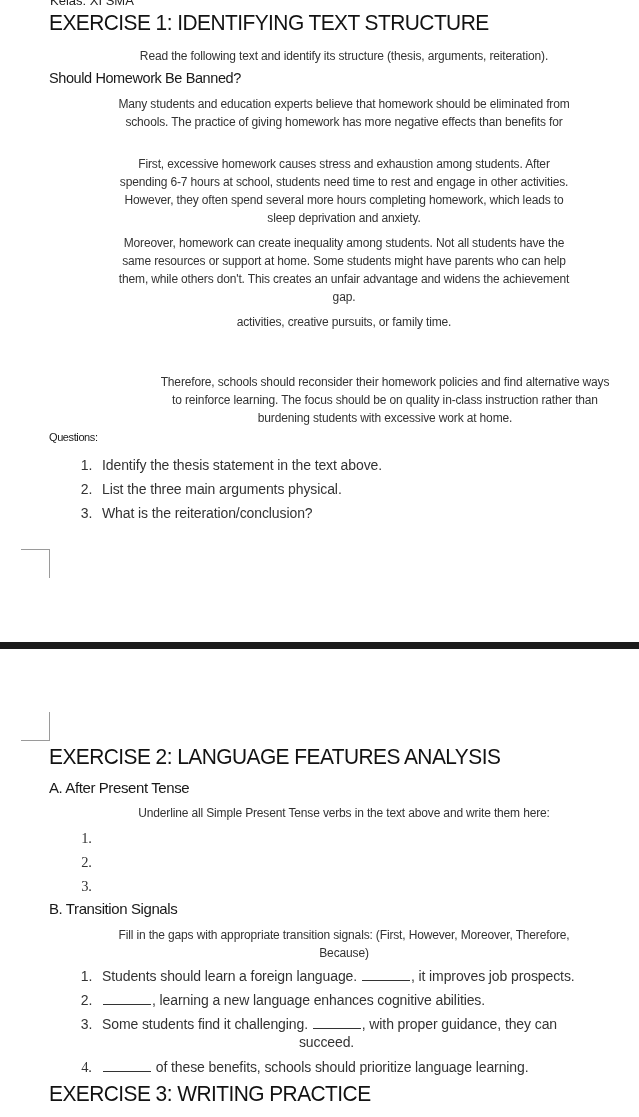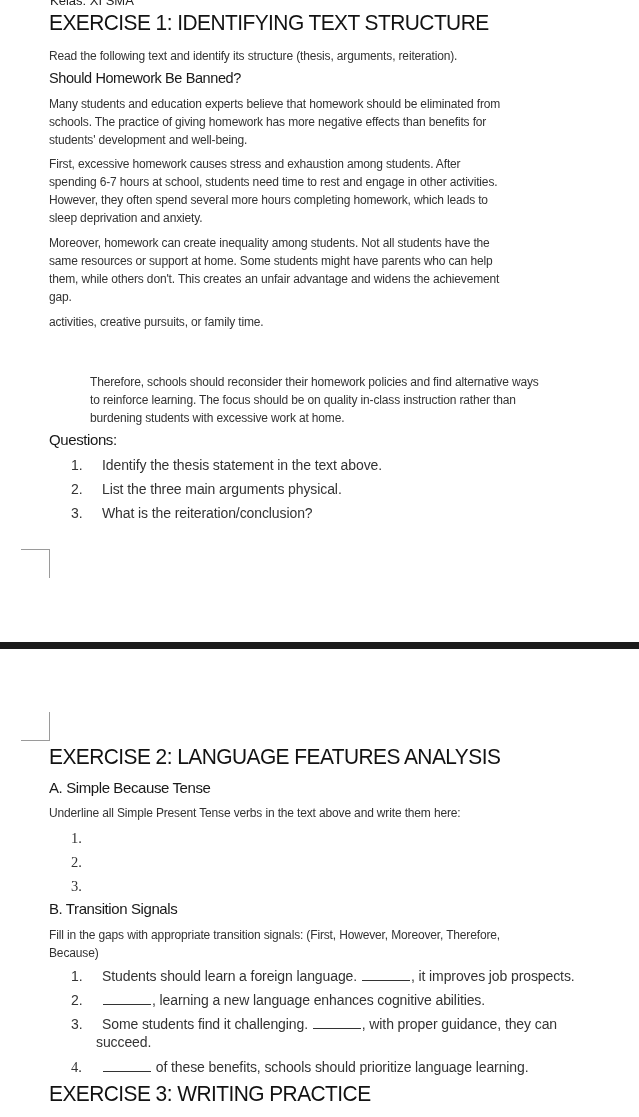--- a/index.html
+++ b/index.html
@@ -12,20 +12,21 @@
     body {
       position: relative;
       font-family: "Liberation Sans", sans-serif;
       color: #2e2e2e;
     }
     .page {
       position: absolute;
       left: 0;
       width: 599px;
       background: #ffffff;
+      text-align: center;
     }
     .page-1 { top: 0; height: 642px; }
     .page-gap {
       position: absolute;
       left: 0; top: 642px;
       width: 639px; height: 7px;
       background: #1b1b1b;
     }
     .page-2 { top: 649px; height: 468px; }
 
@@ -107,21 +108,20 @@
 
   <h1 class="abs h1" style="top:10px;">EXERCISE 1: IDENTIFYING TEXT STRUCTURE</h1>
 
   <div class="abs p" style="top:47px;">Read the following text and identify its structure (thesis, arguments, reiteration).</div>
 
   <div class="abs h2" style="top:70px; font-size:14.5px;">Should Homework Be Banned?</div>
 
   <div class="abs p" style="top:95px;">
     <span class="ln">Many students and education experts believe that homework should be eliminated from</span>
     <span class="ln">schools. The practice of giving homework has more negative effects than benefits for</span>
-    <span class="ln">students' development and well-being.</span>
   </div>
 
   <div class="abs p" style="top:155px;">
     <span class="ln">First, excessive homework causes stress and exhaustion among students. After</span>
     <span class="ln">spending 6-7 hours at school, students need time to rest and engage in other activities.</span>
     <span class="ln">However, they often spend several more hours completing homework, which leads to</span>
     <span class="ln">sleep deprivation and anxiety.</span>
   </div>
 
   <div class="abs p" style="top:234px;">
@@ -134,21 +134,21 @@
   <div class="abs p" style="top:313px;">
     <span class="ln">activities, creative pursuits, or family time.</span>
   </div>
 
   <div class="abs p" style="top:373px;margin-left:41px;">
     <span class="ln">Therefore, schools should reconsider their homework policies and find alternative ways</span>
     <span class="ln">to reinforce learning. The focus should be on quality in-class instruction rather than</span>
     <span class="ln">burdening students with excessive work at home.</span>
   </div>
 
-  <div class="abs h2" style="top:431px; font-size:15px;">Questions:</div>
+  <div class="abs h2" style="top:431px; font-size:11px;">Questions:</div>
 
   <div class="abs li" style="top:456px;">
     <span class="num">1.</span><span>Identify the thesis statement in the text above.</span>
   </div>
   <div class="abs li" style="top:480px;">
     <span class="num">2.</span><span>List the three main arguments physical.</span>
   </div>
   <div class="abs li" style="top:504px;">
     <span class="num">3.</span><span>What is the reiteration/conclusion?</span>
   </div>
@@ -158,21 +158,21 @@
 </div>
 
 <div class="page-gap"></div>
 
 <div class="page page-2">
   <div class="abs corner-bot-v"></div>
   <div class="abs corner-bot-h"></div>
 
   <h1 class="abs h1" style="top:95px;">EXERCISE 2: LANGUAGE FEATURES ANALYSIS</h1>
 
-  <div class="abs h2" style="top:130px;">A. Simple Because Tense</div>
+  <div class="abs h2" style="top:130px;">A. After Present Tense</div>
 
   <div class="abs p" style="top:155px;">Underline all Simple Present Tense verbs in the text above and write them here:</div>
 
   <div class="abs li" style="top:180px;">
     <span class="num serif">1.</span>
   </div>
   <div class="abs li" style="top:204px;">
     <span class="num serif">2.</span>
   </div>
   <div class="abs li" style="top:228px;">

